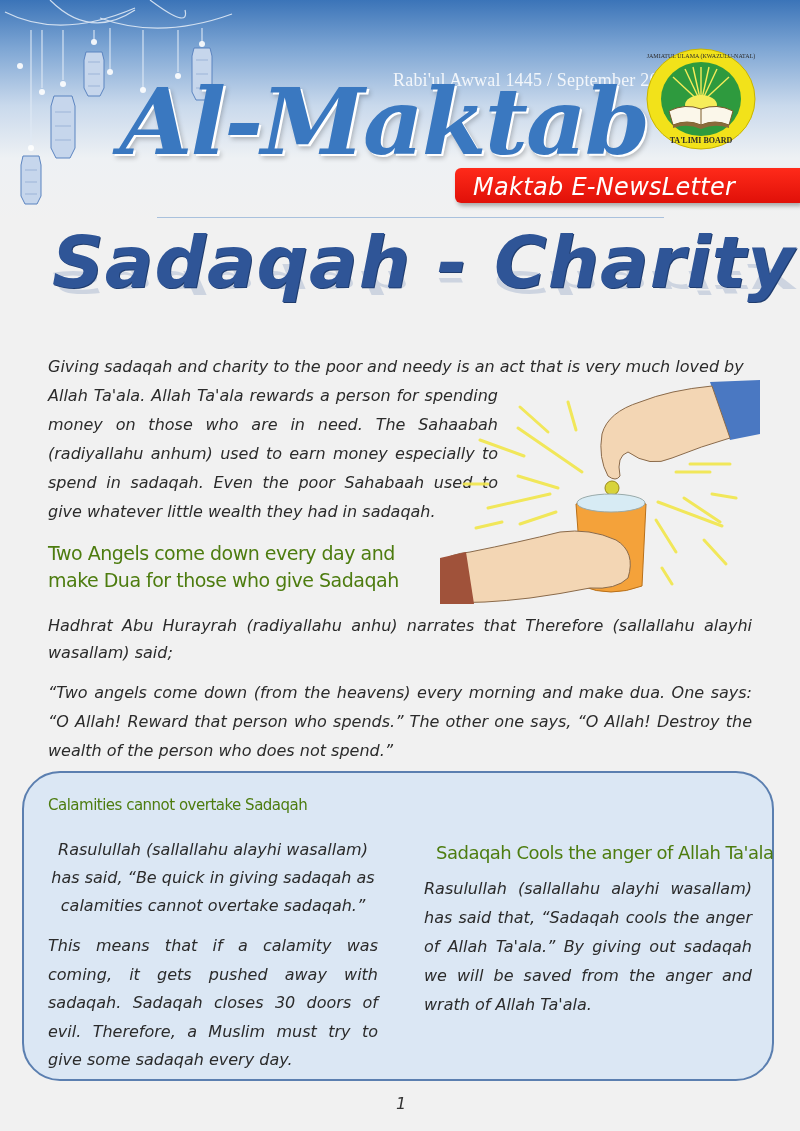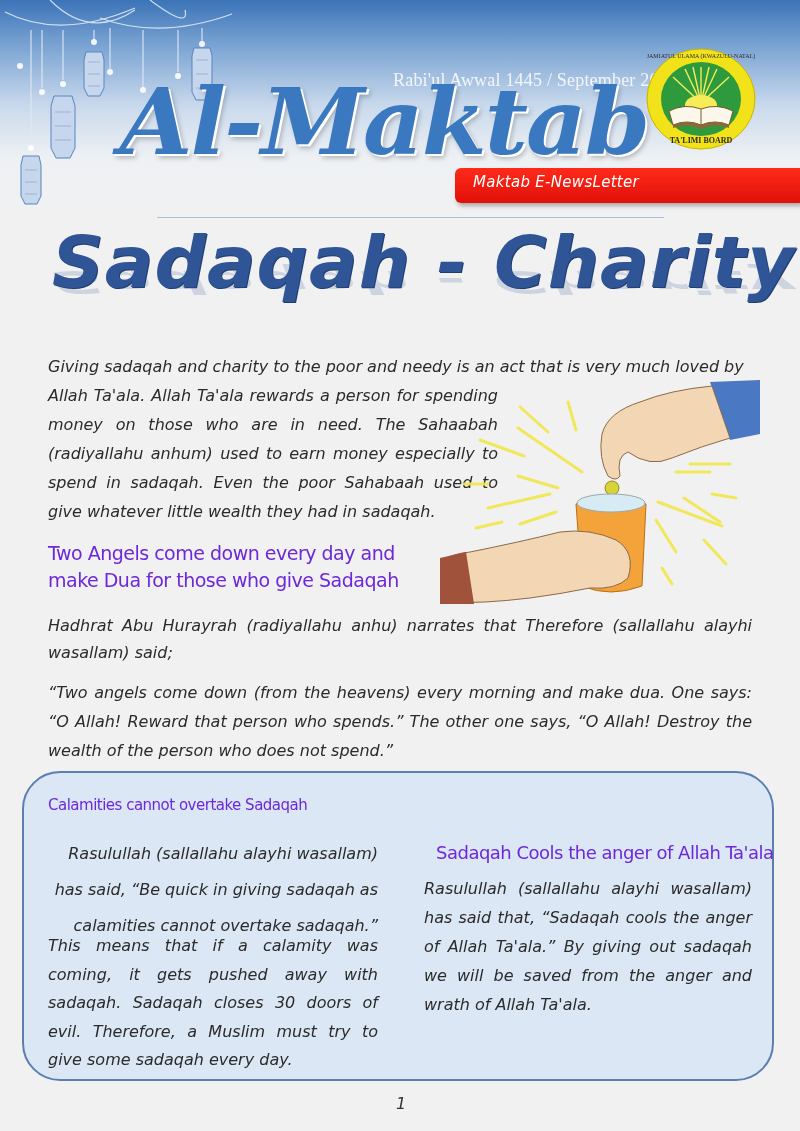--- a/index.html
+++ b/index.html
@@ -32,21 +32,21 @@
   }
   .ribbon {
     position: absolute; left: 455px; top: 168px; width: 345px; height: 35px;
     background: linear-gradient(180deg, #ff2a1a 0%, #e01008 100%);
     border-radius: 6px 0 0 6px;
     box-shadow: 2px 3px 4px rgba(0,0,0,0.3);
   }
   .ribbon-text {
     position: absolute; left: 18px; top: 5px;
     font-family: "DejaVu Sans", sans-serif; font-style: italic;
-    font-size: 15px; color: #ffffff; letter-spacing: 0.3px;
+    font-size: 24px; color: #ffffff; letter-spacing: 0.3px;
   }
   .rule {
     position: absolute; left: 157px; top: 217px; width: 507px; height: 1px;
     background: #a9c1dd;
   }
   .page-title {
     position: absolute; left: 52px; top: 226px;
     font-family: "DejaVu Sans", sans-serif; font-style: italic; font-weight: bold;
     font-size: 72px; line-height: 1; color: #2f5597; letter-spacing: 1px;
     text-shadow: 1px 1px 0 #1f3c6e;
@@ -66,21 +66,21 @@
     position: absolute; left: 48px; top: 354px; width: 706px;
     line-height: 26px; white-space: nowrap;
   }
   .intro-rest {
     position: absolute; left: 48px; top: 381px; width: 450px;
     line-height: 29px; text-align: justify;
   }
   .illustration { position: absolute; left: 440px; top: 372px; width: 320px; height: 235px; }
   .section-heading {
     font-family: "DejaVu Sans", sans-serif; font-weight: normal;
-    color: #6d28d9; letter-spacing: -0.5px;
+    color: #4d7c0f; letter-spacing: -0.5px;
   }
   .angels-heading {
     position: absolute; left: 48px; top: 540px; width: 390px;
     font-size: 19px; line-height: 27px;
   }
   .hadith-intro {
     position: absolute; left: 48px; top: 612px; width: 704px;
     line-height: 27px; text-align: justify;
   }
   .hadith-quote {
@@ -90,21 +90,21 @@
   .callout-box {
     position: absolute; left: 22px; top: 771px; width: 752px; height: 310px;
     background: #dbe7f4; border: 2px solid #5b7fb0; border-radius: 38px;
   }
   .calamity-heading {
     position: absolute; left: 48px; top: 790px; width: 340px;
     font-size: 15px; line-height: 30px;
   }
   .calamity-hadith {
     position: absolute; left: 48px; top: 836px; width: 330px;
-    line-height: 36px; text-align: right;
+    line-height: 28px; text-align: center;
   }
   .calamity-explain {
     position: absolute; left: 48px; top: 932px; width: 330px;
     line-height: 28.5px; text-align: justify;
   }
   .anger-heading {
     position: absolute; left: 436px; top: 840px; width: 340px;
     font-size: 18px; line-height: 26px;
   }
   .anger-text {

